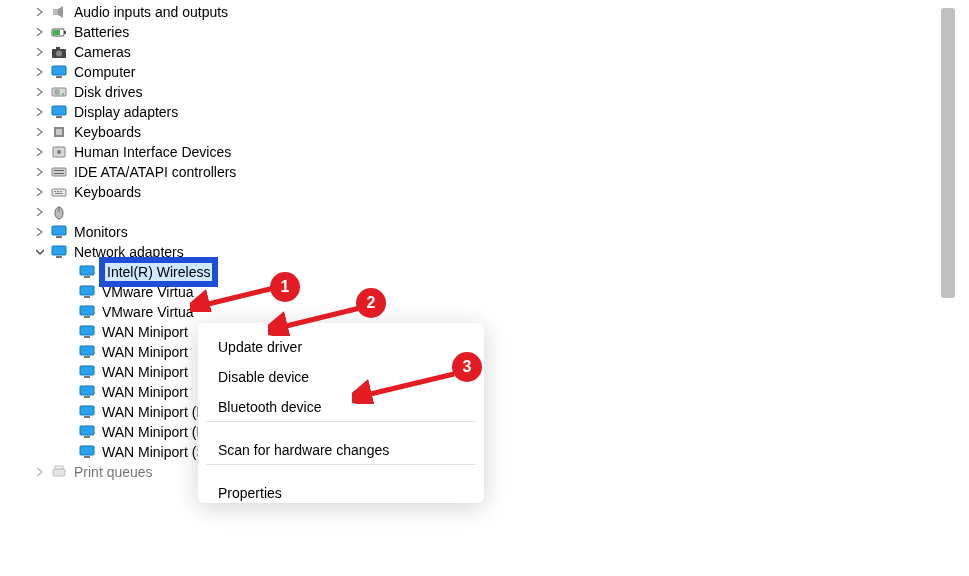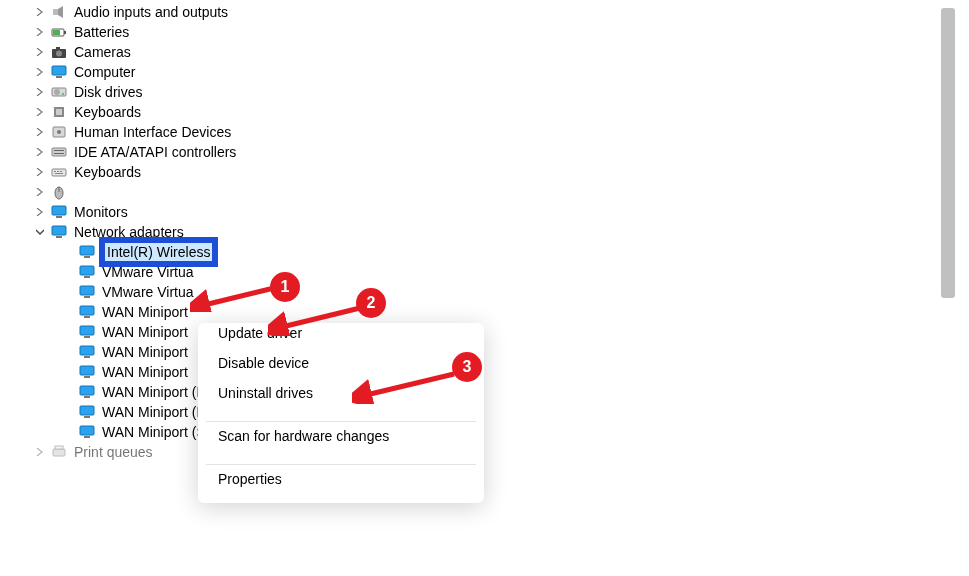--- a/index.html
+++ b/index.html
@@ -10,21 +10,21 @@
 .row.level0{padding-left:30px}
 .row.level1{padding-left:76px}
 .toggle{width:16px;height:16px;display:flex;align-items:center;justify-content:center;margin-right:2px;color:#666;font-size:10px}
 .toggle svg{display:block}
 .ic{width:18px;height:18px;display:inline-flex;align-items:center;justify-content:center;margin-right:6px}
 .ic svg{display:block}
 .lbl{line-height:20px}
 .sel{background:#cde8ff;border:6px solid #1d4ed8;padding:0 2px;margin-left:-3px;height:18px;display:inline-flex;align-items:center}
 
 .ctx{position:absolute;left:198px;top:323px;width:286px;background:#fff;border-radius:6px;box-shadow:0 4px 24px rgba(0,0,0,.18);padding:2px 0;z-index:5}
-.ctx-item{height:30px;display:flex;align-items:flex-start;padding:0 20px;font-size:14px;cursor:pointer}
+.ctx-item{height:30px;display:flex;align-items:flex-end;padding:0 20px;font-size:14px;cursor:pointer}
 .ctx-sep{height:1px;background:#e3e3e3;margin:6px 8px}
 .ctx-bold{font-weight:400}
 
 .badge{position:absolute;width:30px;height:30px;border-radius:50%;background:#e31b23;color:#fff;display:flex;align-items:center;justify-content:center;font-weight:700;font-size:16px;z-index:9}
 .arrow{position:absolute;z-index:8}
 .cut{position:absolute;left:0;bottom:0;right:14px;height:8px;background:#fff}
 </style>
 </head>
 <body>
 
@@ -104,20 +104,34 @@
       <span class="ic">
           <svg width="16" height="16">
             <rect x="1" y="4" width="14" height="8" rx="1" fill="#d8d8d8" stroke="#888"></rect>
             <circle cx="6" cy="8" r="3" fill="#aaa"></circle>
             <circle cx="12" cy="10" r="1" fill="#4caf50"></circle>
           </svg>
         </span>
       <span class="lbl">Disk drives</span>
     </div>
 
+    <div class="row level0">
+      <span class="toggle">
+          <svg width="8" height="8">
+            <path d="M1 0 L6 4 L1 8" fill="none" stroke="#777" stroke-width="1.2"></path>
+          </svg>
+        </span>
+      <span class="ic">
+          <svg width="16" height="16">
+            <rect x="1" y="2" width="14" height="9" rx="1" fill="#29a3ef" stroke="#1573b4"></rect>
+            <rect x="5" y="12" width="6" height="2" fill="#777"></rect>
+          </svg>
+        </span>
+      <span class="lbl">Display adapters</span>
+    </div>
 
     <div class="row level0">
       <span class="toggle">
           <svg width="8" height="8">
             <path d="M1 0 L6 4 L1 8" fill="none" stroke="#777" stroke-width="1.2"></path>
           </svg>
         </span>
       <span class="ic">
           <svg width="16" height="16">
             <rect x="3" y="3" width="10" height="10" fill="#888"></rect>
@@ -331,21 +345,21 @@
   </div>
 
   <div class="ctx">
     <div class="ctx-item">
         <span>Update driver</span>
       </div>
     <div class="ctx-item">
         <span>Disable device</span>
       </div>
     <div class="ctx-item">
-        <span>Uninstall drives</span>
+        <span>Bluetooth device</span>
       </div>
     <div class="ctx-sep"></div>
     <div class="ctx-item">
         <span>Scan for hardware changes</span>
       </div>
     <div class="ctx-sep"></div>
     <div class="ctx-item ctx-bold">
         <span>Properties</span>
       </div>
   </div>

